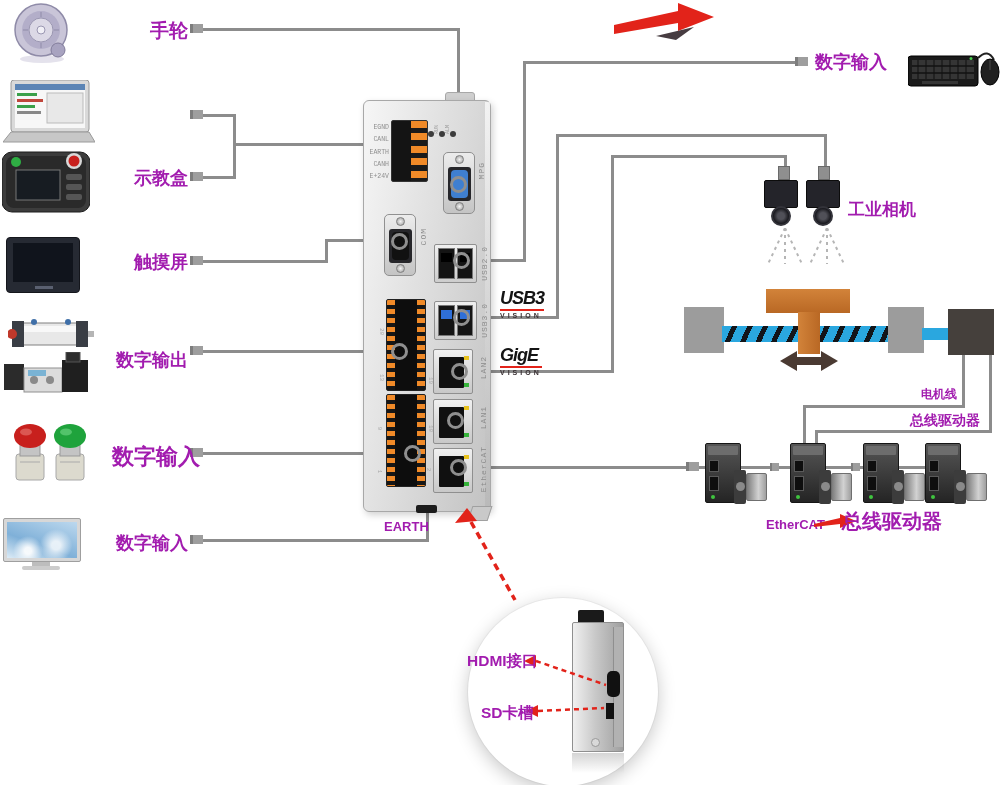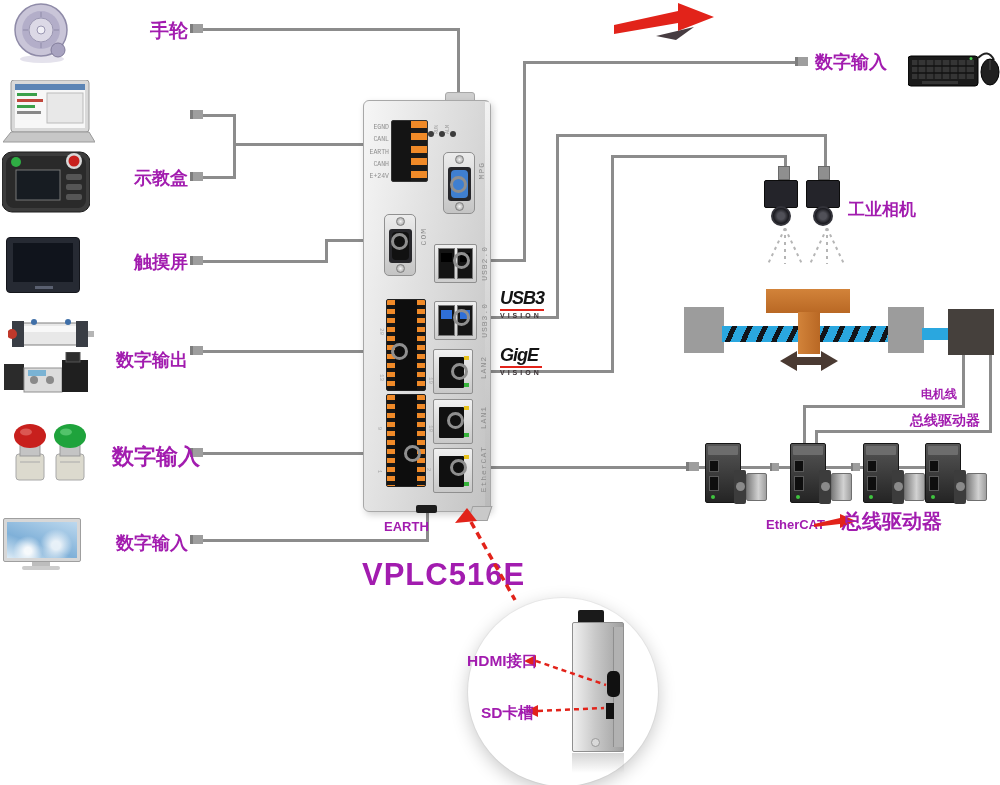--- a/index.html
+++ b/index.html
@@ -313,21 +313,20 @@
   <div class="ring" style="left:391px;top:233px"></div>
   <div class="ring" style="left:453px;top:252px"></div>
   <div class="ring" style="left:453px;top:309px"></div>
   <div class="ring" style="left:391px;top:343px"></div>
   <div class="ring" style="left:404px;top:445px"></div>
   <div class="ring" style="left:451px;top:363px"></div>
   <div class="ring" style="left:447px;top:412px"></div>
   <div class="ring" style="left:450px;top:459px"></div>
 
   <div class="lbl" style="left:384px;top:519px;font-size:13px;font-weight:900">EARTH</div>
-  <div class="lbl" style="left:362px;top:557px;font-size:31px;font-weight:900;letter-spacing:1px">VPLC516E</div>
 
   <svg style="position:absolute;left:614px;top:0" width="105" height="42" viewBox="0 0 105 42">
     <polygon points="0,25 64,11 64,3 100,17 64,31 64,23 0,34" fill="#e2231a"></polygon>
     <polygon points="42,36 80,27 62,40" fill="#473c41"></polygon>
   </svg>
 
   <div style="position:absolute;left:500px;top:288px">
     <div><span class="logo-main">USB3</span></div>
     <div class="logo-sub" style="border-top:2px solid #e2231a;padding-top:1px">VISION</div>
   </div>

